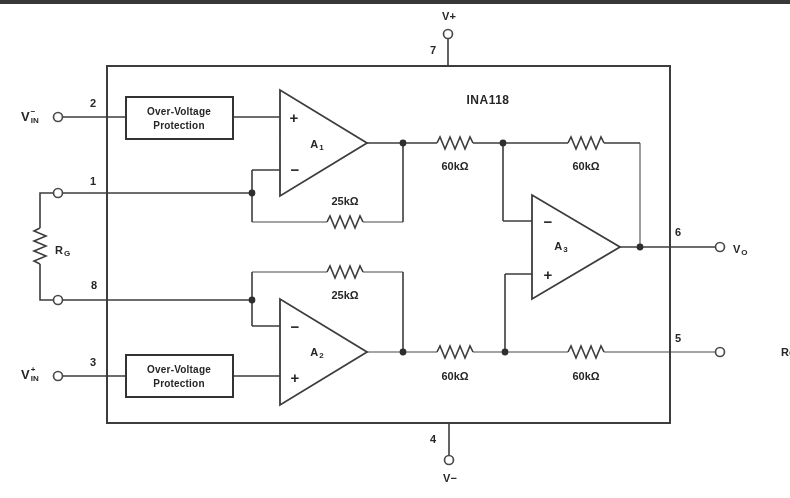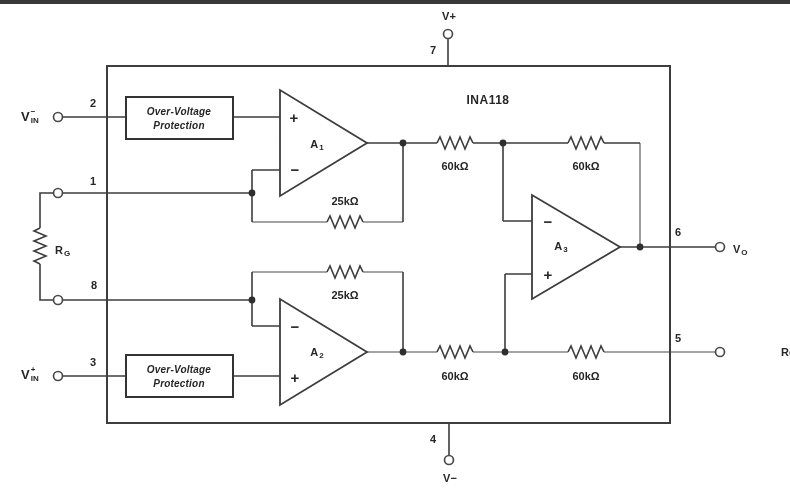--- a/index.html
+++ b/index.html
@@ -9,21 +9,21 @@
   }
   .toprule{position:absolute;left:0;top:0;width:790px;height:4px;background:#383838;}
   svg{position:absolute;left:0;top:0;}
   .lbl{
     position:absolute;font:700 11px "Liberation Sans",sans-serif;color:#262626;
     white-space:nowrap;transform:translate(-50%,-50%);
   }
   .lbl.left{transform:translate(0,-50%);}
   .chip{font-size:12px;letter-spacing:0.5px;}
   .sign{font-size:15px;line-height:1;}
-  .ovp{font-size:10px;text-align:center;line-height:1.35;letter-spacing:0.2px;font-style:italic;}
+  .ovp{font-size:10px;text-align:center;line-height:1.35;letter-spacing:0.2px;}
   .sig{display:inline-flex;align-items:center;}
   .sig .base{font-size:13px;}
   .stack{display:inline-flex;flex-direction:column;align-items:flex-start;
          font-size:8px;line-height:1.15;margin-left:1px;font-weight:700;}
   .subonly{font-size:8px;position:relative;top:4px;margin-left:1px;}
   .amp .base{font-size:11px;}
   .amp .subonly{top:3px;}
 </style>
 </head>
 <body>

